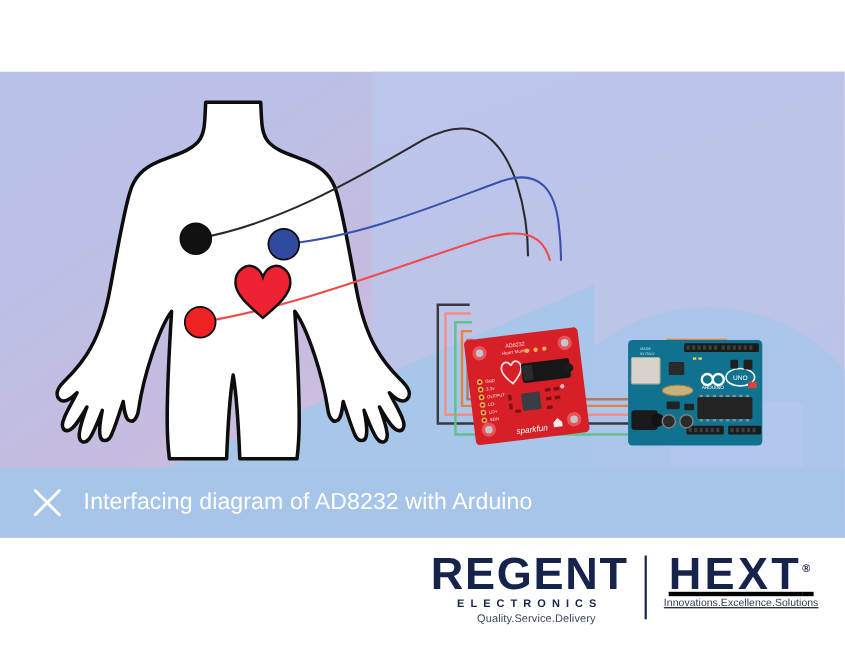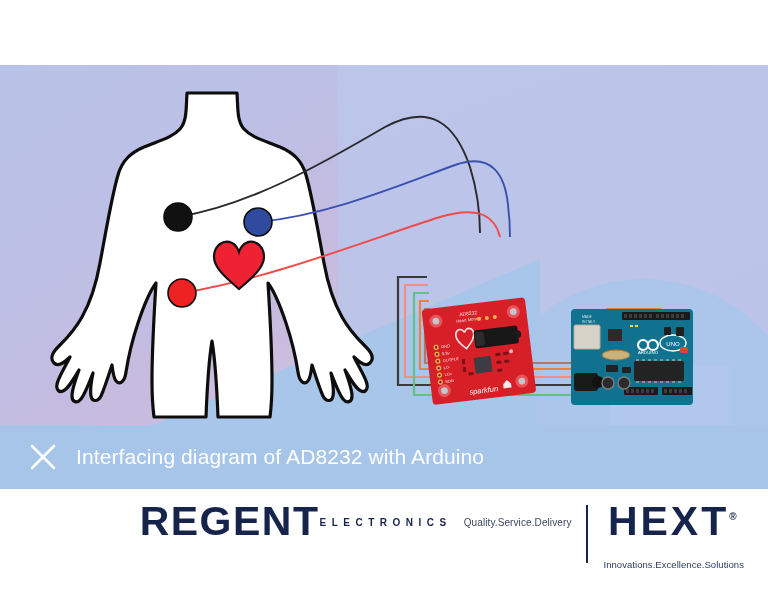--- a/index.html
+++ b/index.html
@@ -54,35 +54,35 @@
   .uno-board{position:absolute;left:568px;top:238px;width:128px;height:112px;}
   .wires-svg{position:absolute;left:0;top:0;width:768px;height:424px;pointer-events:none;}
 
   
   .footer{
     position:absolute;left:0;bottom:0;width:768px;height:108px;background:#fff;
   }
   .logo-wrap{
     position:absolute;right:24px;top:12px;display:flex;align-items:flex-start;
   }
-  .logo-left{display:flex;flex-direction:row;align-items:center;padding-right:14px;}
-  .logo-right{display:flex;flex-direction:column;align-items:center;padding-left:16px;}
+  .logo-left{display:flex;flex-direction:column;align-items:center;padding-right:14px;}
+  .logo-right{display:flex;flex-direction:column;align-items:center;padding-left:16px;text-decoration:underline;}
   .logo-word{
     font-family:"Liberation Sans", sans-serif;
     font-size:41px;font-weight:700;color:#16244c;letter-spacing:1.5px;line-height:1.02;
   }
   .logo-word.hext{letter-spacing:3px;}
   .logo-sub{
     font-size:10px;font-weight:700;color:#16244c;letter-spacing:5.5px;margin-top:1px;
   }
   .logo-tag{
     font-size:10px;color:#3b4663;letter-spacing:.1px;margin-top:2px;font-weight:400;padding-left:12px;
   }
   .logo-tag2{
-    font-size:9.5px;color:#2b3a5e;letter-spacing:.05px;margin-top:16px;font-weight:400;
+    font-size:9.5px;color:#2b3a5e;letter-spacing:.05px;margin-top:0;font-weight:400;
   }
   .logo-div{width:2px;align-self:stretch;background:#16244c;margin-top:4px;height:58px;}
   .reg-mark{font-size:10px;vertical-align:super;font-weight:700;}
 </style>
 </head>
 <body>
 
 <div id="stage">
 
   <div class="panel">

